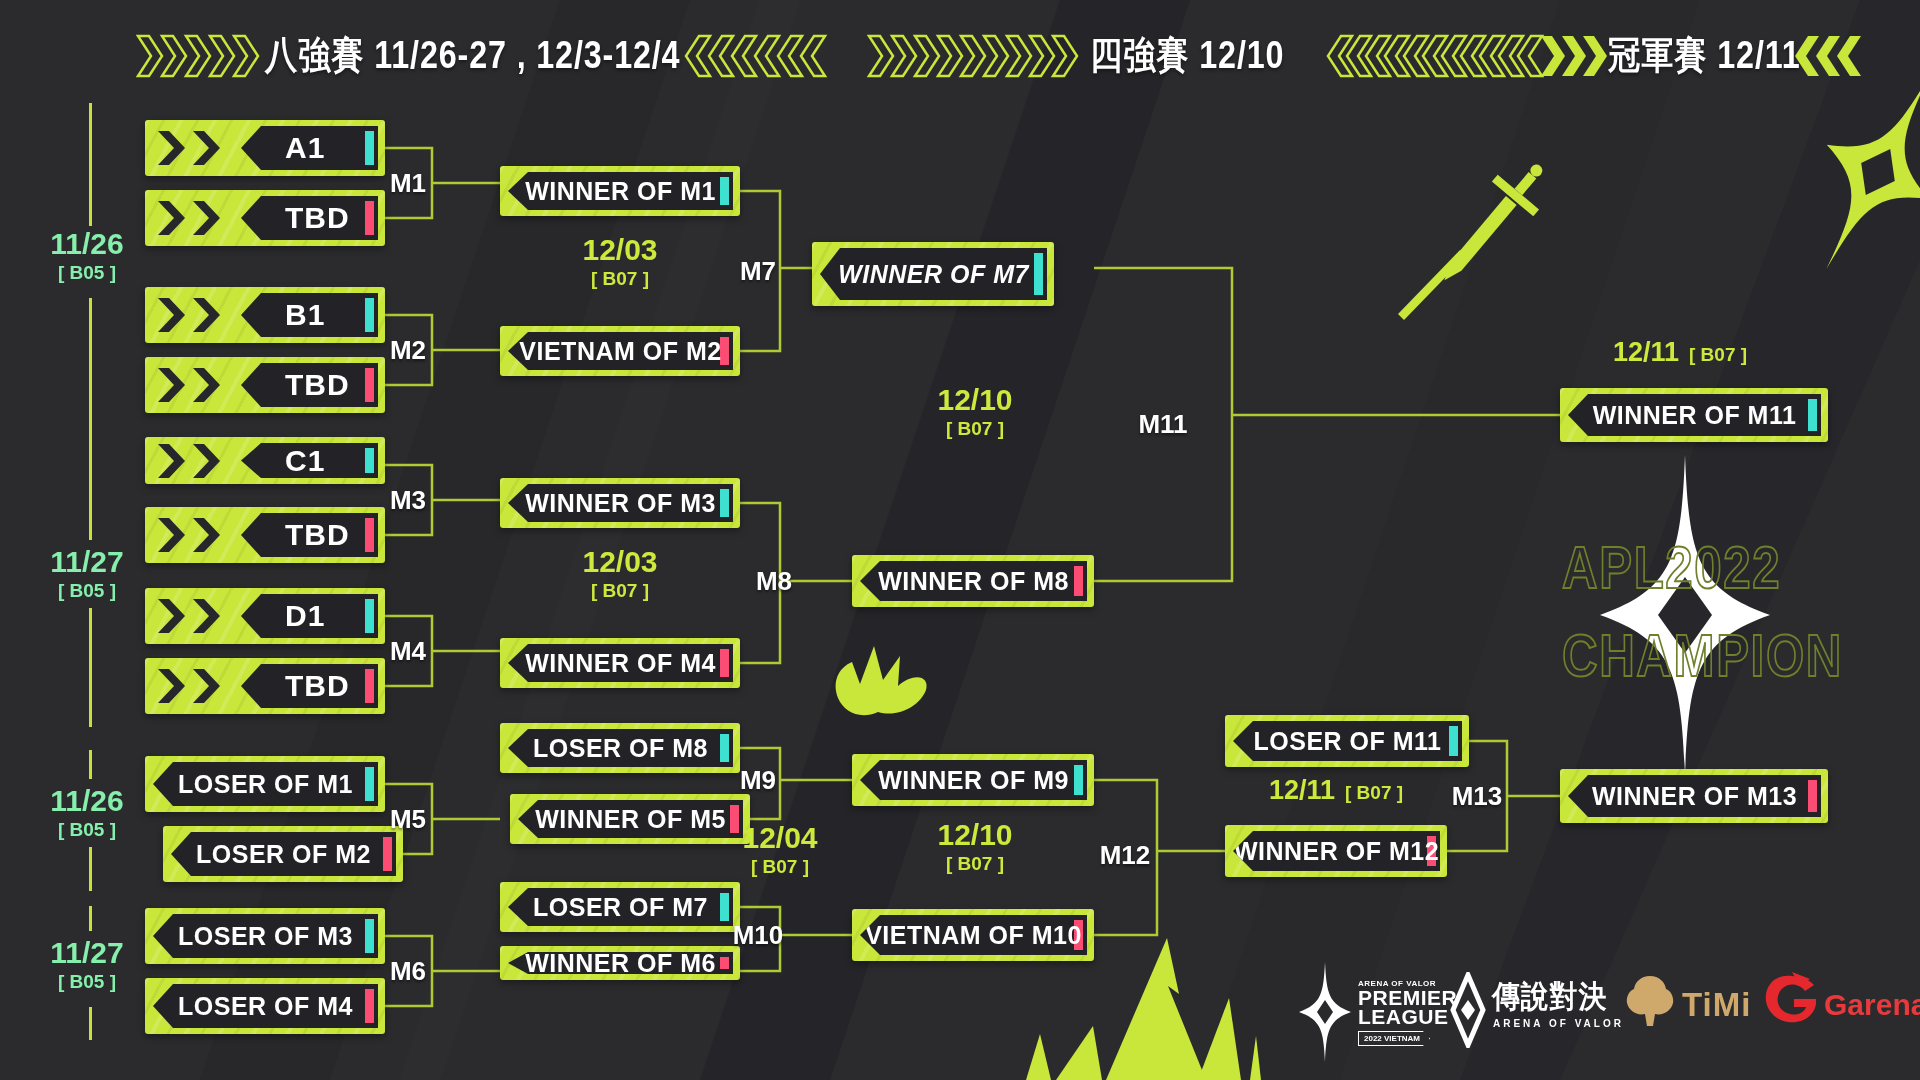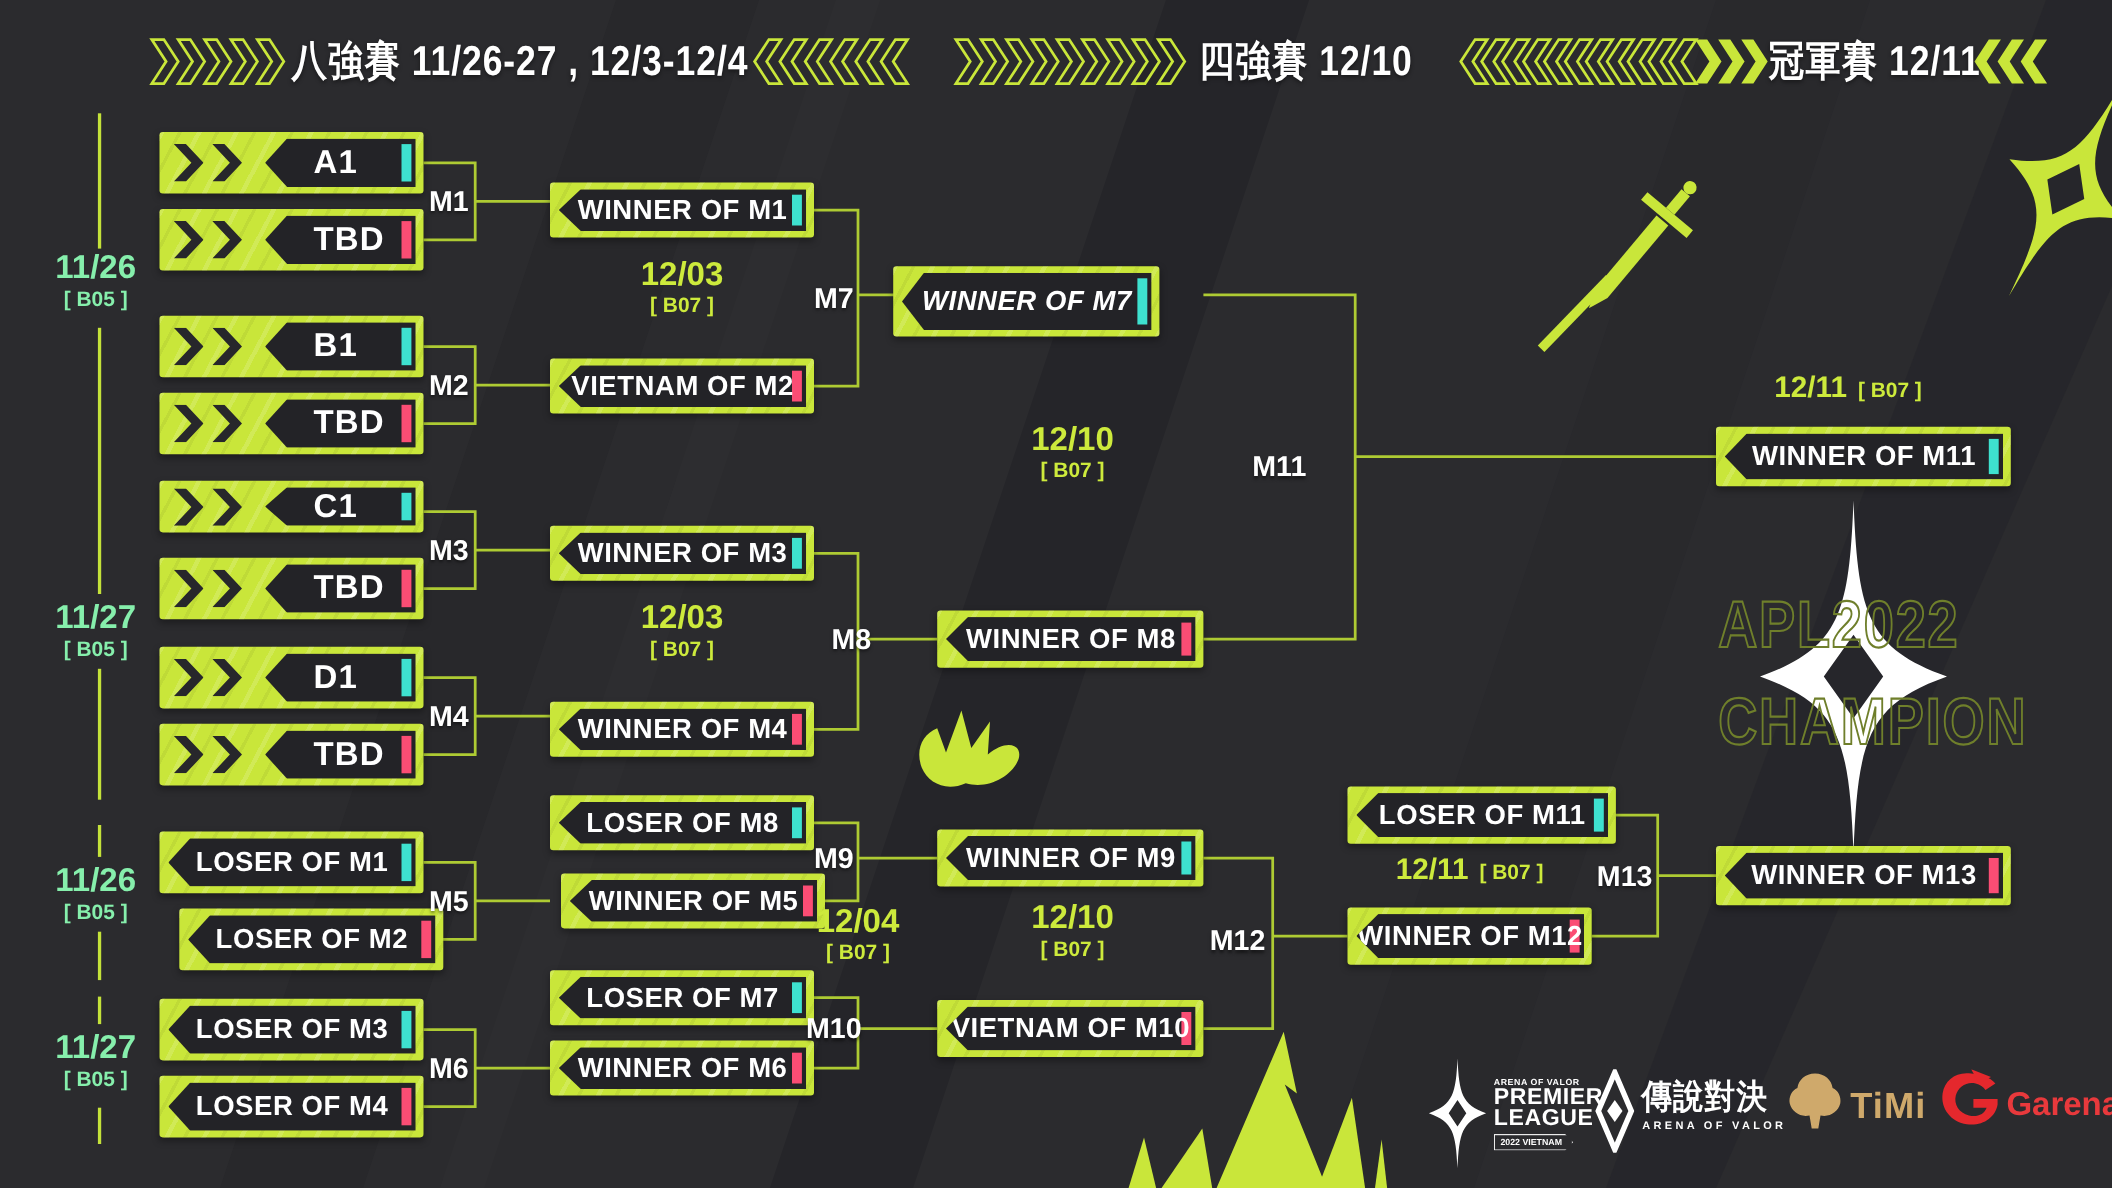--- a/index.html
+++ b/index.html
@@ -455,21 +455,21 @@
         <span class="slot-label">WINNER OF M5</span>
         <span class="accent-bar"></span>
       </div>
     </div>
     <div class="slot wide accent-cyan" style="left: 500px; top: 882px; width: 240px; height: 50px;">
       <div class="panel">
         <span class="slot-label">LOSER OF M7</span>
         <span class="accent-bar"></span>
       </div>
     </div>
-    <div class="slot wide accent-pink" style="left: 500px; top: 946px; width: 240px; height: 50px;">
+    <div class="slot wide accent-pink" style="left: 500px; top: 946px; width: 240px; height: 34px;">
       <div class="panel">
         <span class="slot-label">WINNER OF M6</span>
         <span class="accent-bar"></span>
       </div>
     </div>
     <div class="slot wide accent-cyan" style="left: 812px; top: 242px; width: 242px; height: 64px; font-style: italic;">
       <div class="panel">
         <span class="slot-label">WINNER OF M7</span>
         <span class="accent-bar"></span>
       </div>

